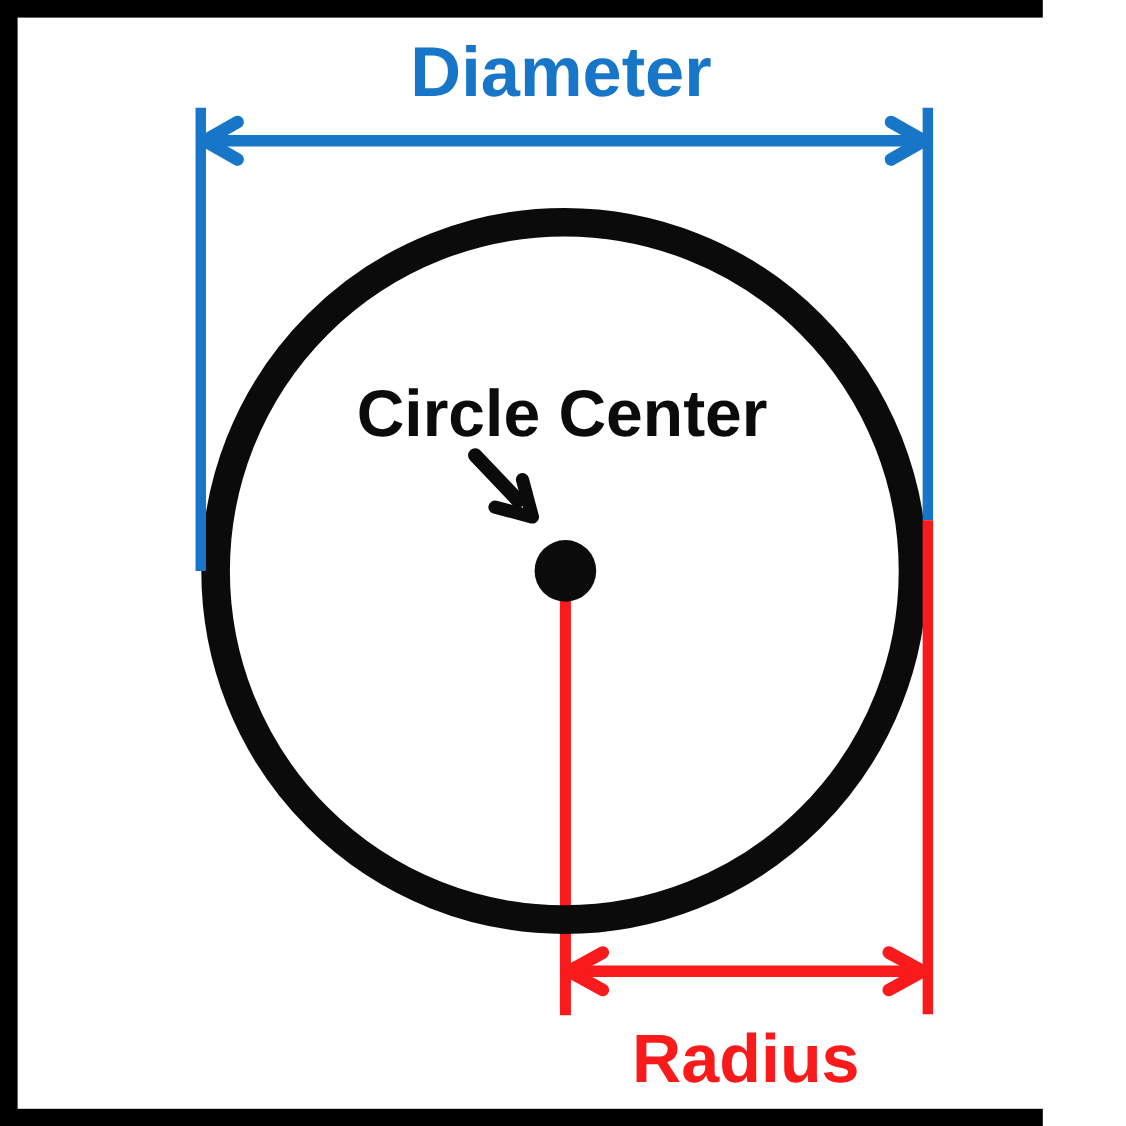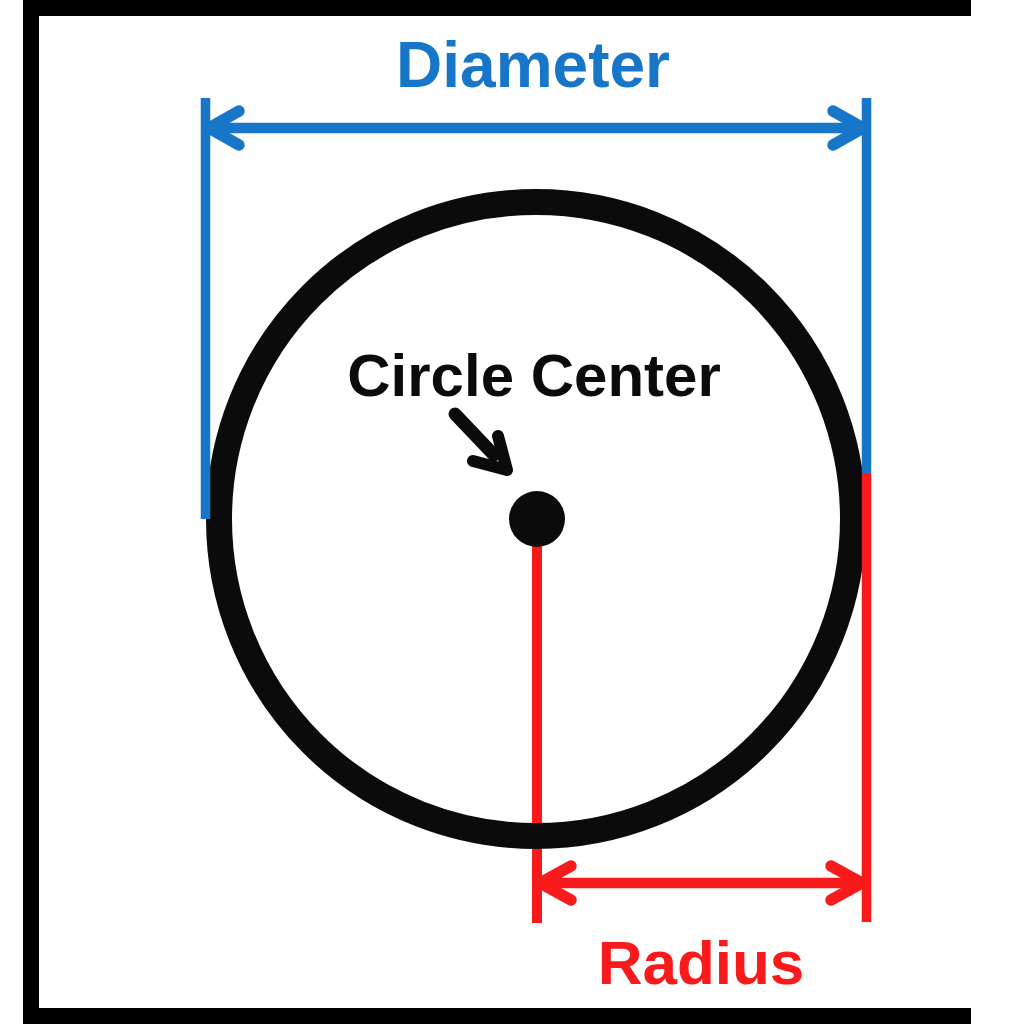--- a/index.html
+++ b/index.html
@@ -5,21 +5,20 @@
   html, body {
     margin: 0;
     padding: 0;
     background: #ffffff;
   }
   .canvas {
     position: relative;
     width: 948px;
     height: 1024px;
     overflow: hidden;
-    margin-left: 23px;
   }
   svg {
     display: block;
     width: 1024px;
     height: 1024px;
   }
   .label {
     font-family: "Liberation Sans", "DejaVu Sans", sans-serif;
     font-weight: 700;
   }

